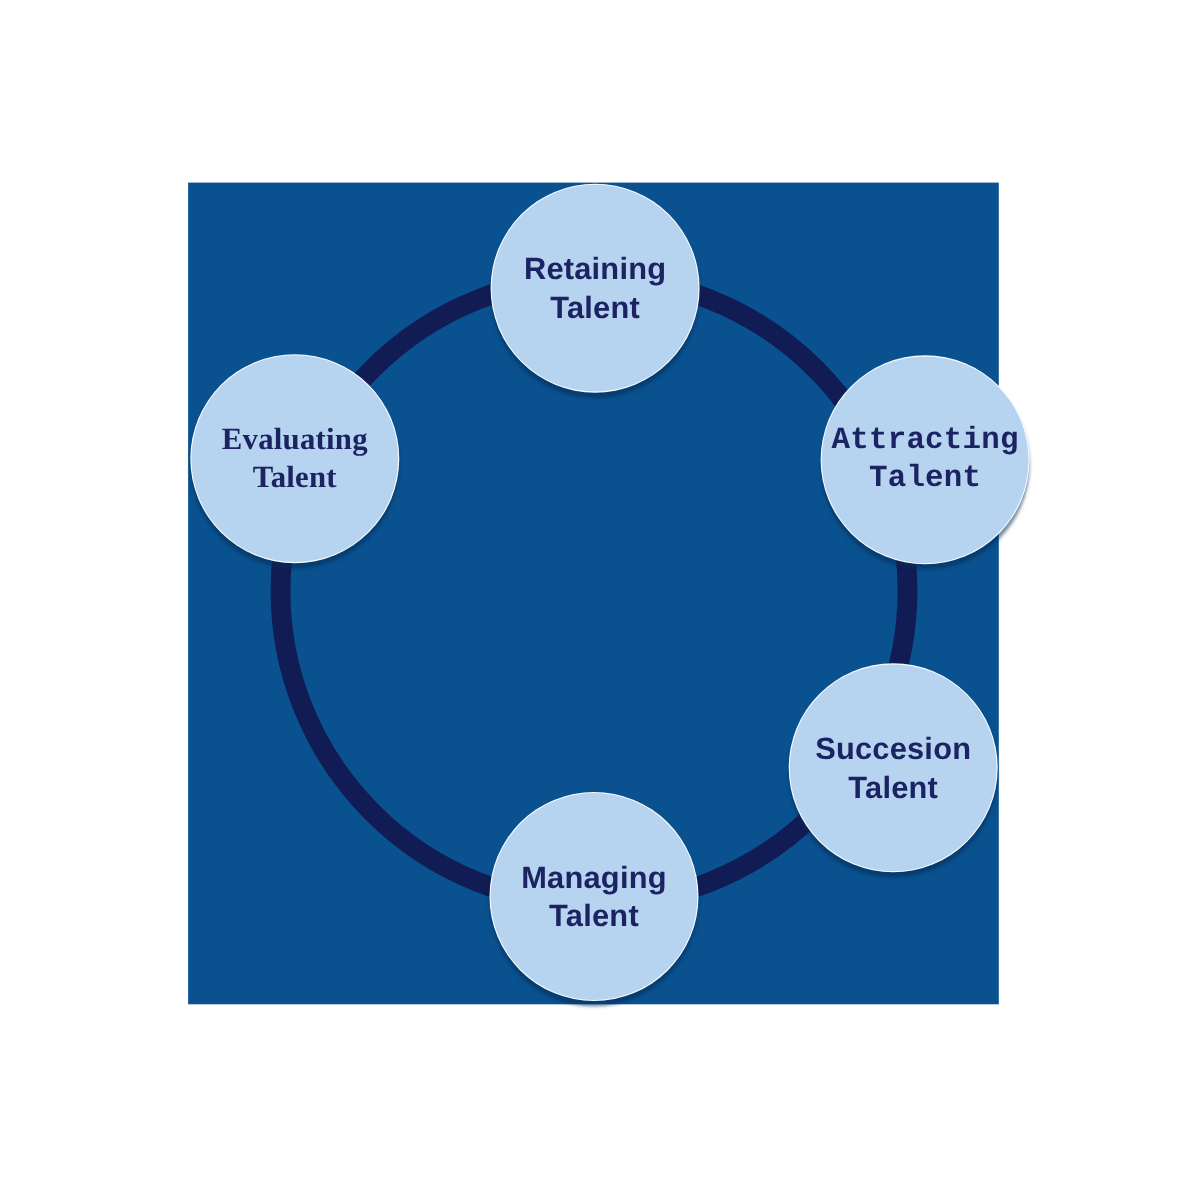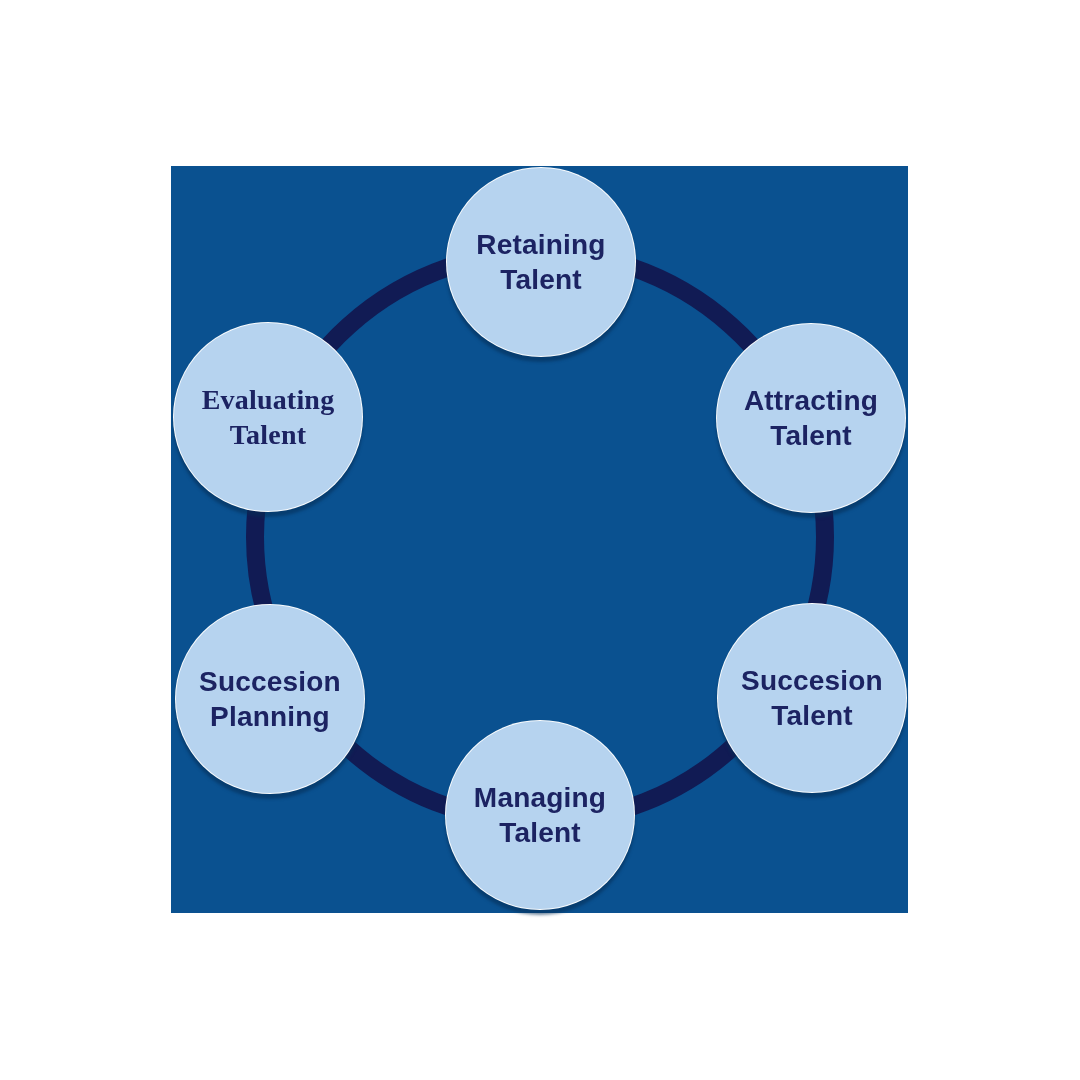--- a/index.html
+++ b/index.html
@@ -49,21 +49,21 @@
     padding: 0 16px;
   }
   .node .label {
     font-size: 28px;
     font-weight: 700;
     line-height: 1.25;
     color: var(--text, #1c2362);
     letter-spacing: 0.2px;
   }
   .node-retaining  { left: 275px; top: 1px;   }
-  .node-attracting { left: 545px; top: 157px; }
+  .node-attracting { left: 575px; top: 157px; font-family: Liberation Mono, monospace; }
   .node-developing { left: 546px; top: 437px; }
   .node-managing   { left: 274px; top: 554px; }
   .node-succession { left: 4px;   top: 438px; }
   .node-evaluating { left: 2px;   top: 156px; font-family: Liberation Serif, serif; }
   .node-center {
     left: 276px;
     top: 278px;
     width: 186px;
     height: 186px;
     padding: 0 4px;
@@ -91,23 +91,20 @@
     </div>
 
     <div class="node node-developing">
       <span class="label">Succesion Talent</span>
     </div>
 
     <div class="node node-managing">
       <span class="label">Managing Talent</span>
     </div>
 
-    <div class="node node-succession">
-      <span class="label">Succesion Planning</span>
-    </div>
 
     <div class="node node-evaluating">
       <span class="label">Evaluating Talent</span>
     </div>
 
 
   </div>
 </div>
 
 </body></html>

